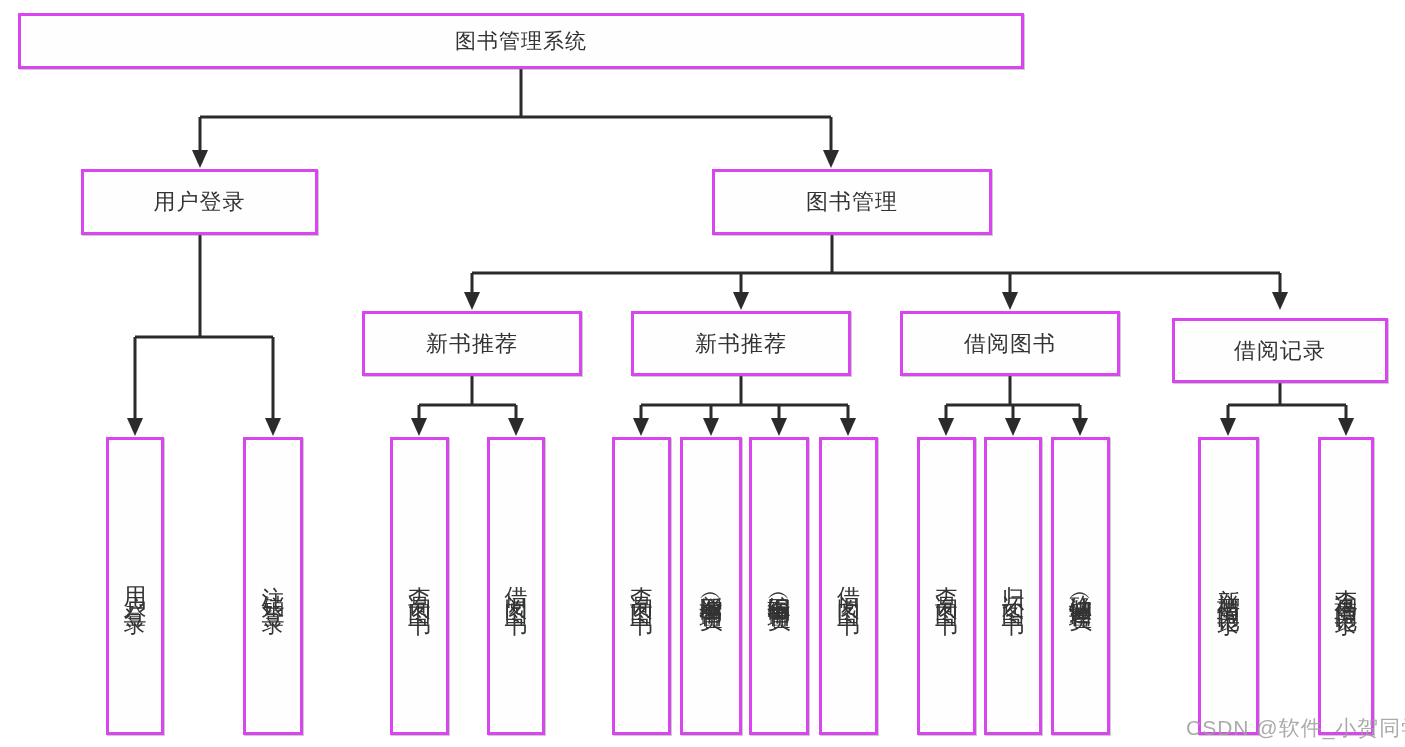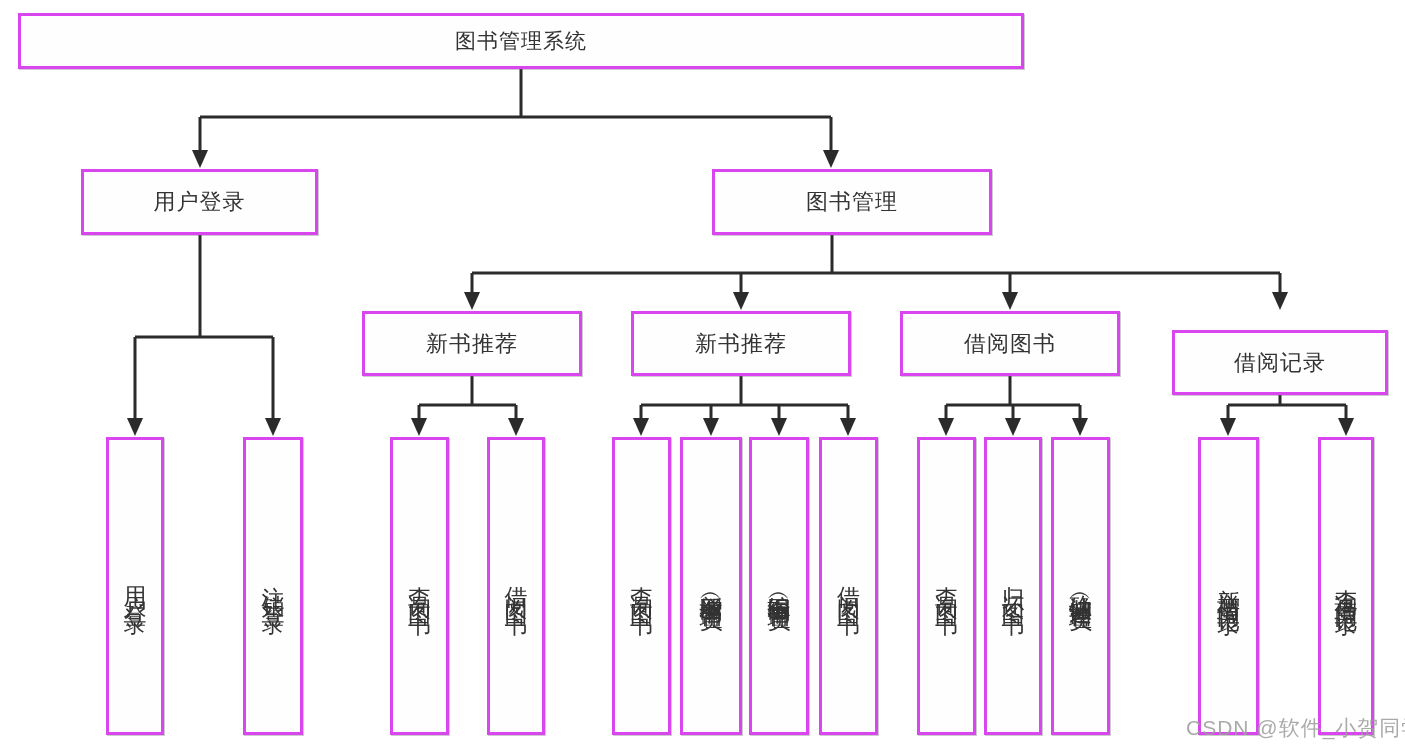--- a/index.html
+++ b/index.html
@@ -98,21 +98,21 @@
   </svg>
 
   <div class="box root" style="left:18px;top:13px;width:1006px;height:56px">图书管理系统</div>
 
   <div class="box" style="left:81px;top:169px;width:237px;height:66px">用户登录</div>
   <div class="box" style="left:712px;top:169px;width:280px;height:66px">图书管理</div>
 
   <div class="box" style="left:362px;top:311px;width:220px;height:65px">新书推荐</div>
   <div class="box" style="left:631px;top:311px;width:220px;height:65px">新书推荐</div>
   <div class="box" style="left:900px;top:311px;width:220px;height:65px">借阅图书</div>
-  <div class="box" style="left:1172px;top:330px;width:216px;height:65px">借阅记录</div>
+  <div class="box" style="left:1172px;top:318px;width:216px;height:65px">借阅记录</div>
 
   <div class="box vbox ls-4" style="left:106px;top:437px;width:58px;height:298px">用户登录</div>
   <div class="box vbox ls-4" style="left:243px;top:437px;width:60px;height:298px">注销登录</div>
 
   <div class="box vbox ls-4" style="left:390px;top:437px;width:59px;height:298px">查询图书</div>
   <div class="box vbox ls-4" style="left:487px;top:437px;width:58px;height:298px">借阅图书</div>
 
   <div class="box vbox ls-4" style="left:612px;top:437px;width:59px;height:298px">查询图书</div>
   <div class="box vbox ls-9" style="left:680px;top:437px;width:62px;height:298px">新增图书（管理员）</div>
   <div class="box vbox ls-9" style="left:749px;top:437px;width:60px;height:298px">编辑图书（管理员）</div>

